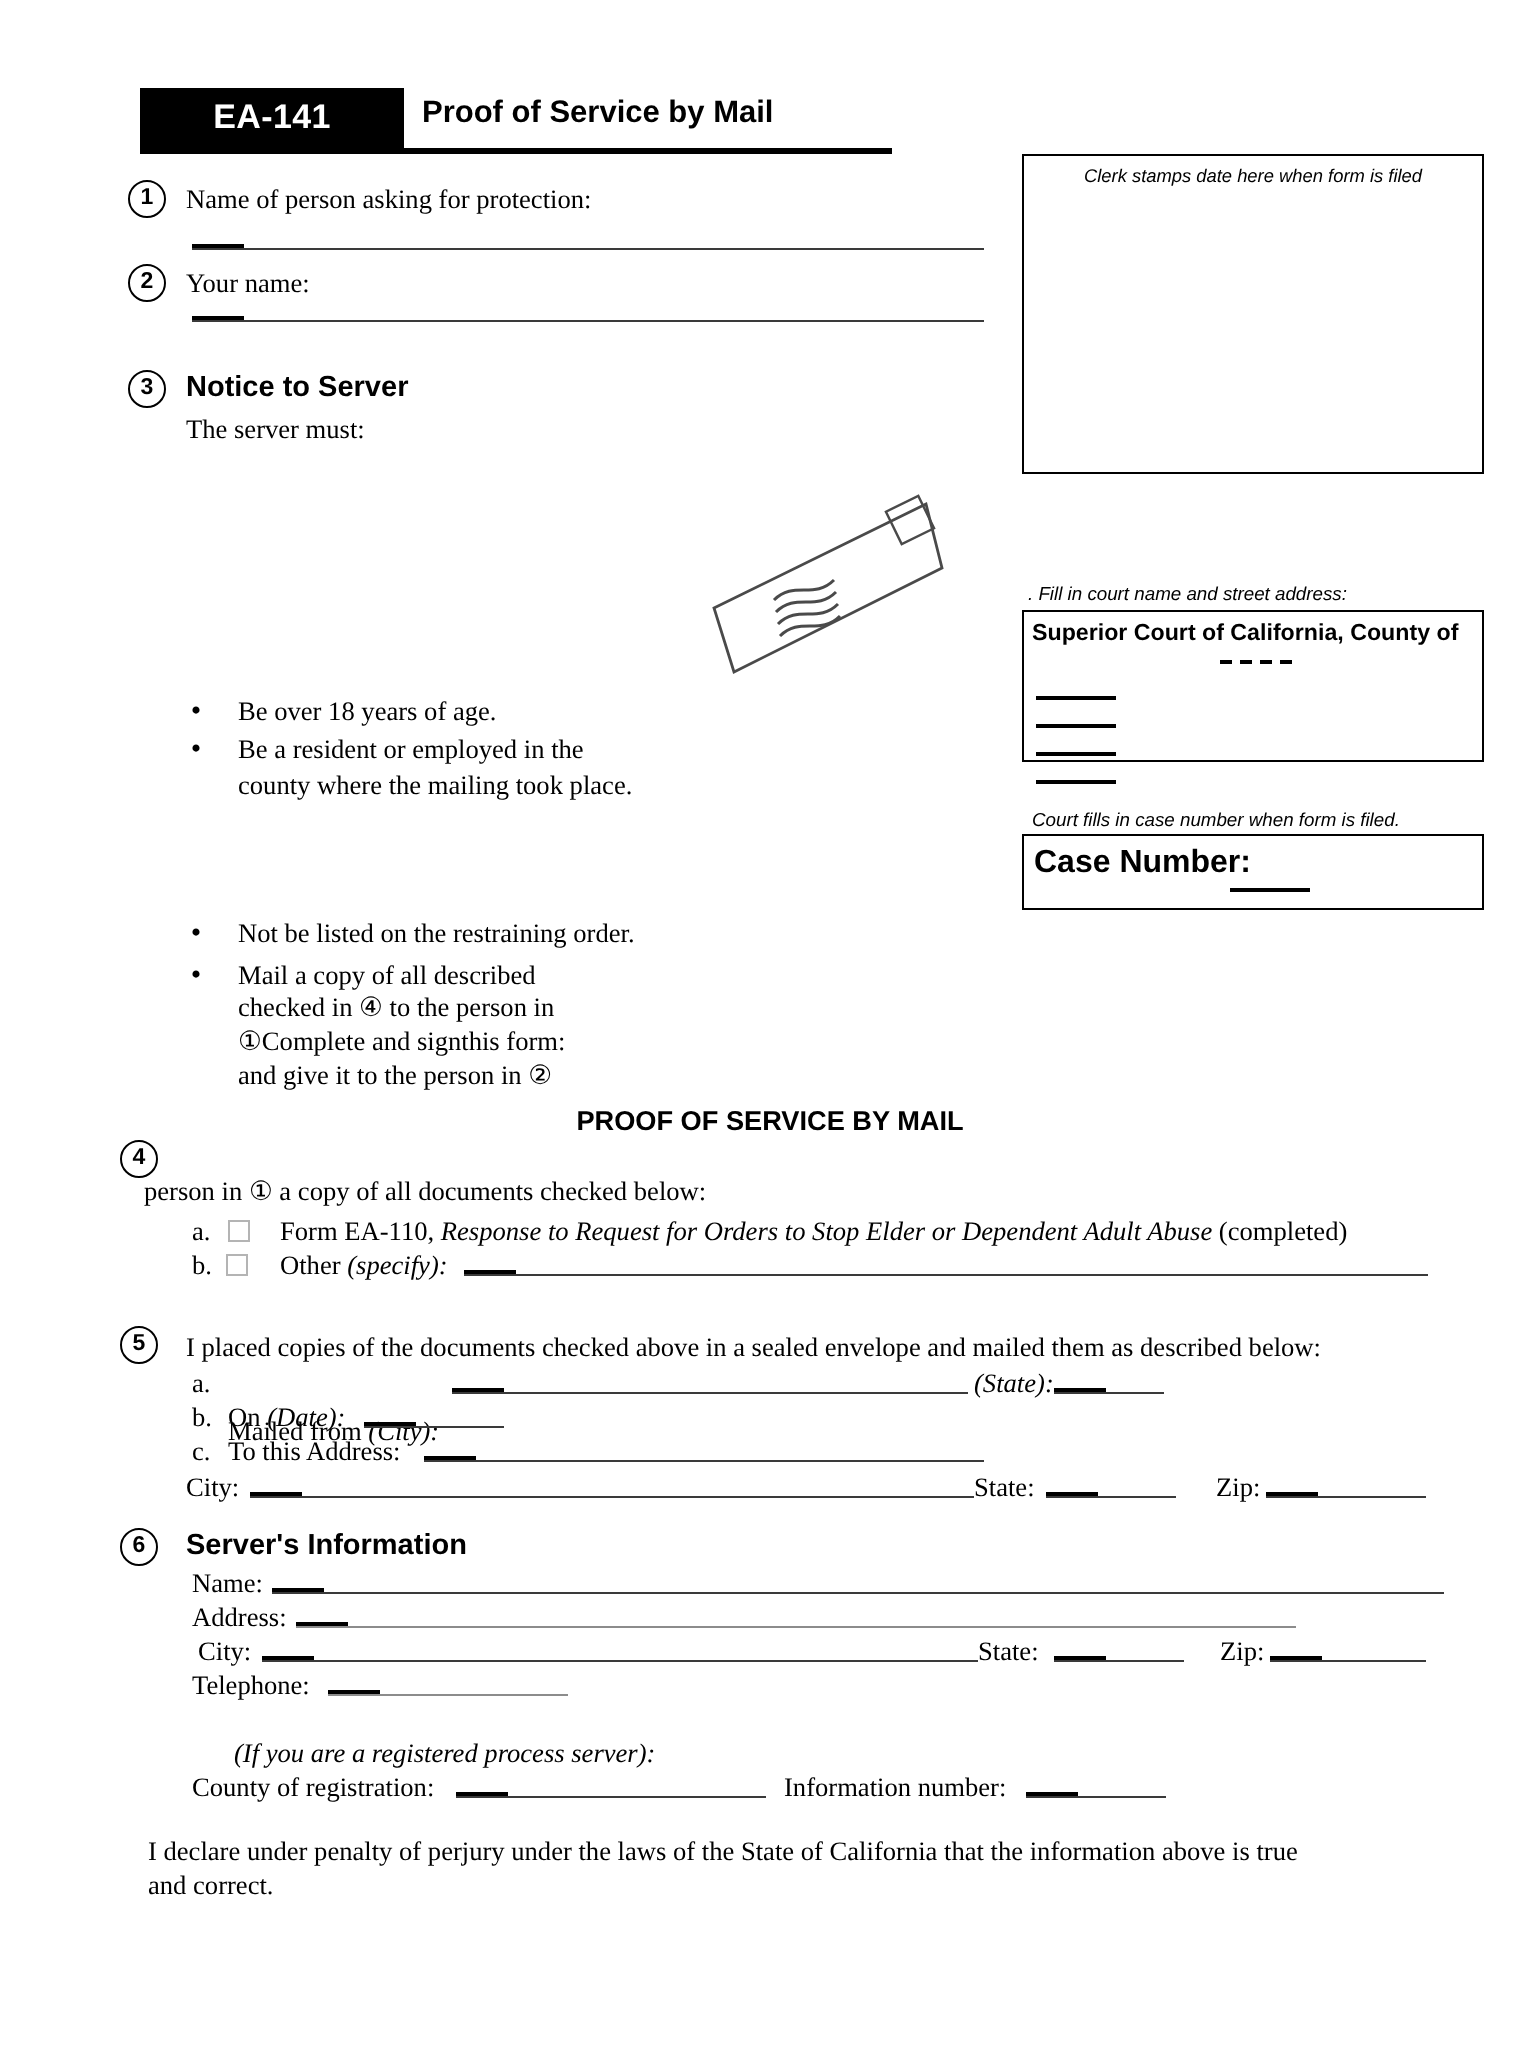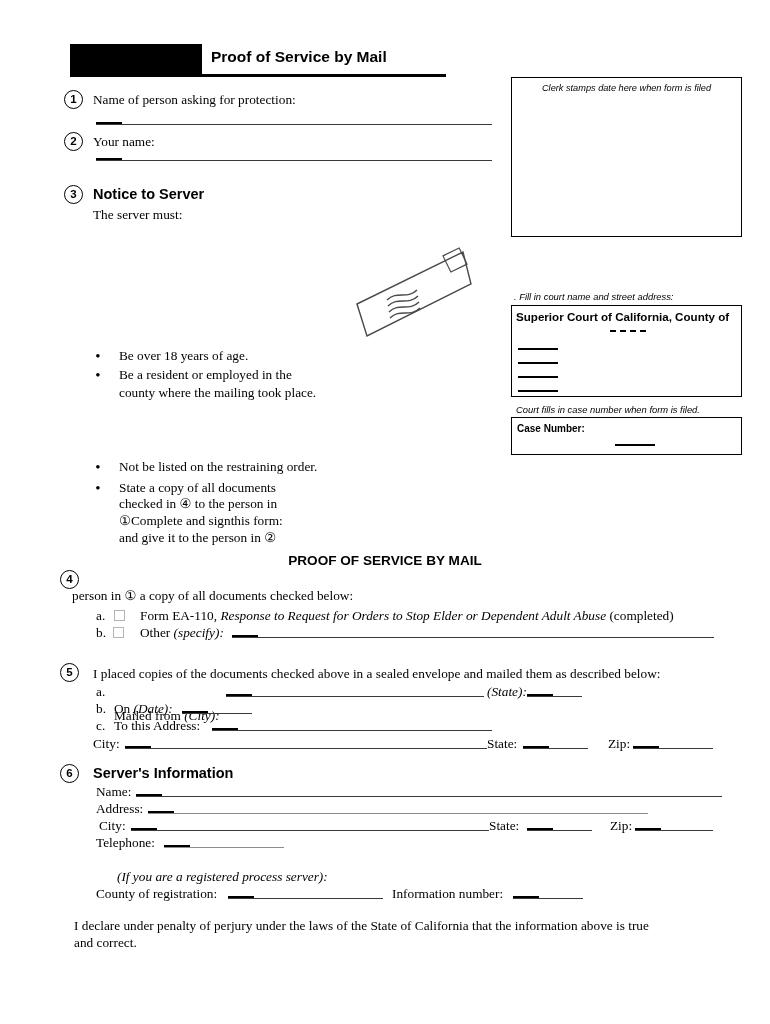--- a/index.html
+++ b/index.html
@@ -76,40 +76,40 @@
   .stampbox .cap {
     position: absolute; left: 0; right: 0; top: 5px; text-align: center;
     font-family: "Liberation Sans", sans-serif; font-style: italic;
     font-size: 9.2px;
   }
   .boxcap {
     position: absolute; font-family: "Liberation Sans", sans-serif;
     font-style: italic; font-size: 9.4px; white-space: nowrap;
   }
   .courtbox {
-    position: absolute; left: 511px; top: 305px; width: 231px; height: 92px;
+    position: absolute; left: 511px; top: 305px; width: 231px; height: 76px;
     border: 1.6px solid #000; background: #fff;
   }
   .courtbox .t {
     position: absolute; left: 4px; top: 4px; width: 224px;
     font-family: "Liberation Sans", sans-serif; font-weight: bold; font-size: 11.6px;
     line-height: 13px;
   }
   .courtbox .dash {
     position: absolute; left: 98px; top: 24px; width: 36px;
     border-top: 2.2px dashed #000;
   }
   .courtbox .ul { position: absolute; left: 6px; width: 40px; height: 1.6px; background: #000; }
   .casebox {
     position: absolute; left: 511px; top: 417px; width: 231px; height: 38px;
     border: 1.6px solid #000; background: #fff;
   }
   .casebox .t {
     position: absolute; left: 5px; top: 5px;
-    font-family: "Liberation Sans", sans-serif; font-weight: bold; font-size: 10px;
+    font-family: "Liberation Sans", sans-serif; font-weight: bold; font-size: 16px;
   }
   .casebox .ul { position: absolute; left: 103px; top: 26px; width: 40px; height: 1.8px; background: #000; }
 
   
   .cbx {
     position: absolute; width: 11px; height: 11px;
     border: 1px solid #b4b4b4; background: #fff;
   }
 
   
@@ -120,20 +120,21 @@
 
   .envelope { position: absolute; left: 345px; top: 228px; width: 130px; height: 120px; }
 </style>
 </head>
 <body>
 
 <div class="page">
 
   <div class="hdr">
     <div class="hdr-black"></div>
+    <div class="hdr-code">EA-141</div>
     <div class="hdr-title">Proof of Service by Mail</div>
     <div class="hdr-rule"></div>
   </div>
 
   <div class="circ" style="left:64px; top:90px;">1</div>
   <div class="lbl" style="left:93px; top:92px;">Name of person asking for protection:</div>
   <div class="fill" style="left:96px; top:124px; width:396px;"></div>
 
   <div class="circ" style="left:64px; top:132px;">2</div>
   <div class="lbl" style="left:93px; top:134px;">Your name:</div>
@@ -165,21 +166,21 @@
     <span class="tx">Be a resident or employed in the</span>
   </div>
   <div class="lbl" style="left:119px; top:385px;">county where the mailing took place.</div>
 
   <div class="bul" style="left:93px; top:458px; width:330px;">
     <span class="dot">•</span>
     <span class="tx">Not be listed on the restraining order.</span>
   </div>
   <div class="bul" style="left:93px; top:479px; width:330px;">
     <span class="dot">•</span>
-    <span class="tx">State a copy of all documents</span>
+    <span class="tx">Mail a copy of all described</span>
   </div>
   <div class="lbl" style="left:119px; top:496px;">checked in ④ to the person in</div>
   <div class="lbl" style="left:119px; top:513px;"> ①Complete and signthis form:</div>
   <div class="lbl" style="left:119px; top:530px;">and give it to the person in ②</div>
 
   <div class="stampbox">
     <div class="cap">Clerk stamps date here when form is filed</div>
   </div>
 
   <div class="boxcap" style="left:514px; top:291px;">. Fill in court name and street address:</div>

